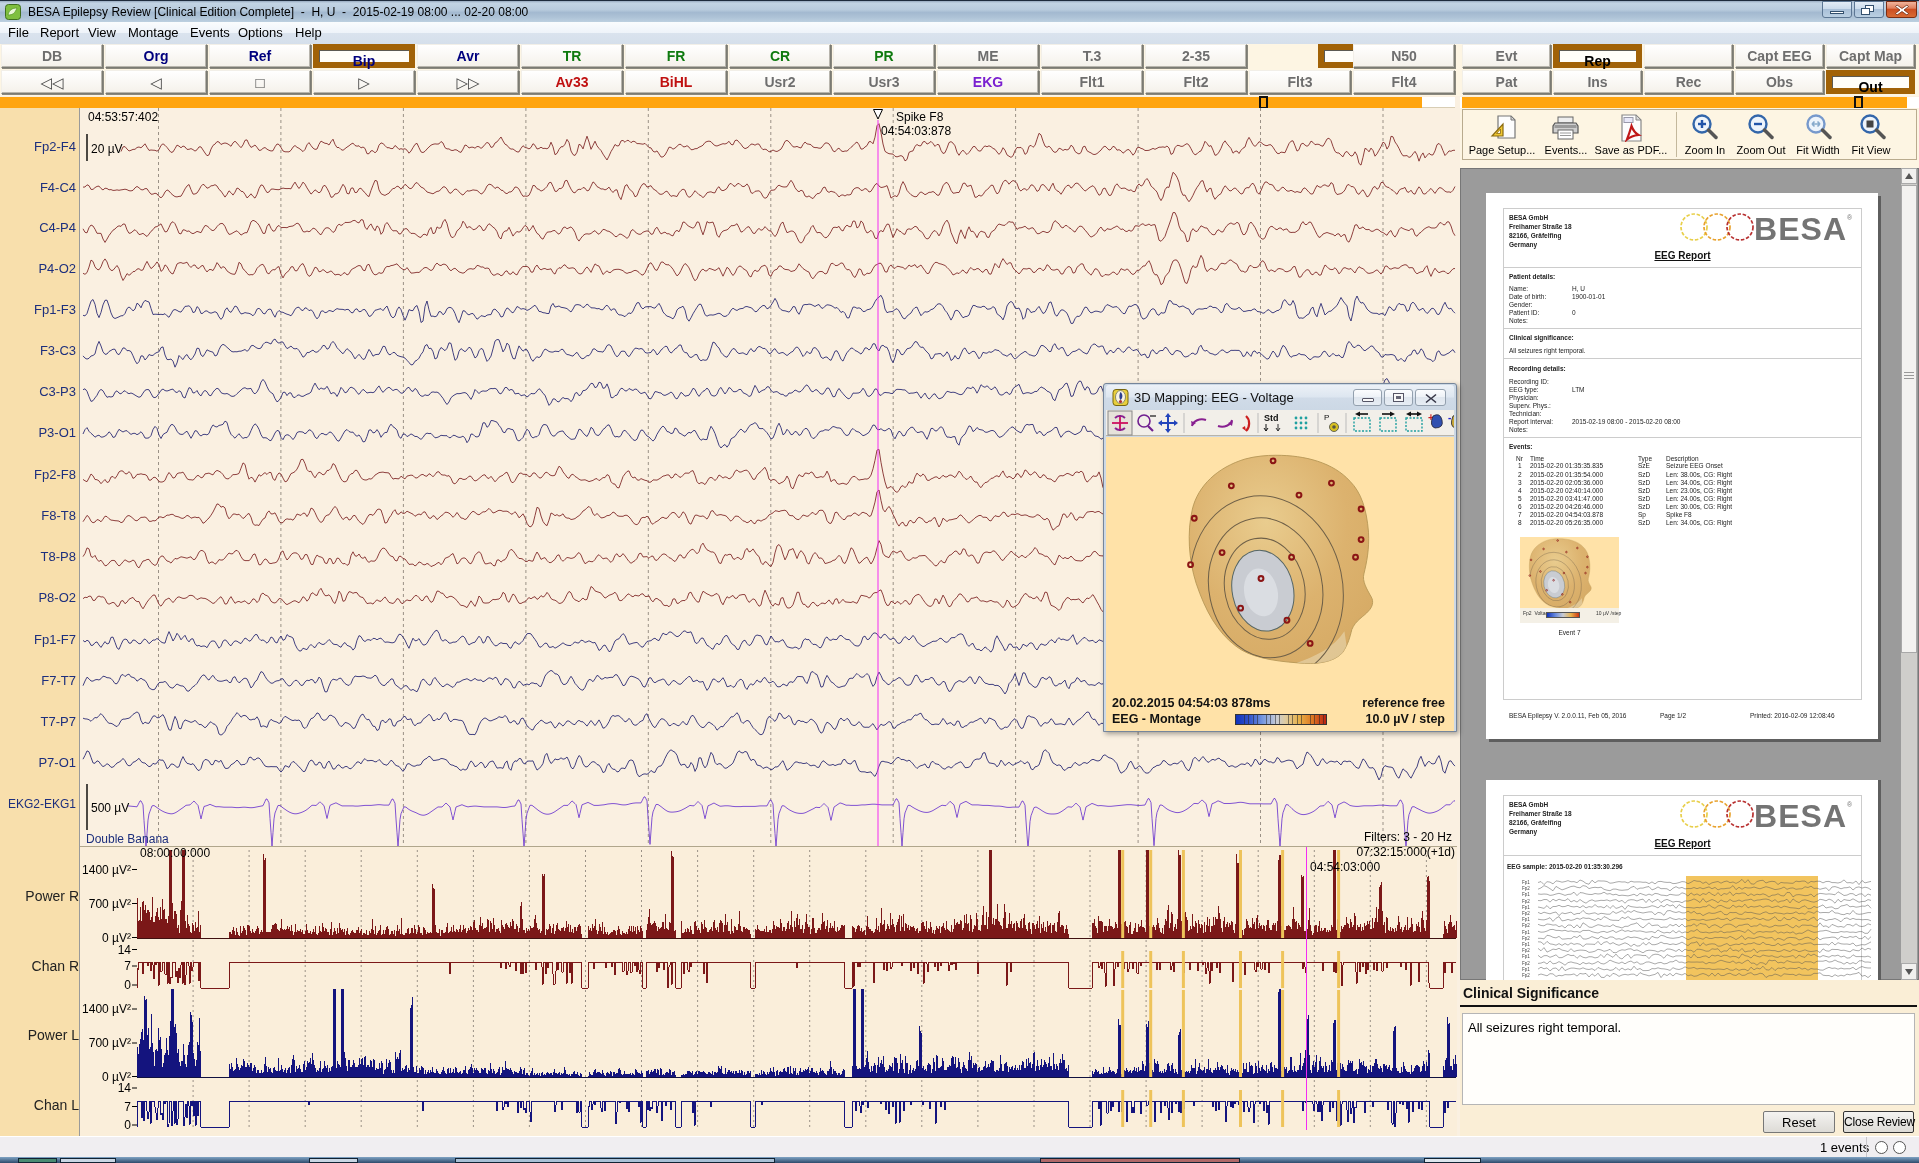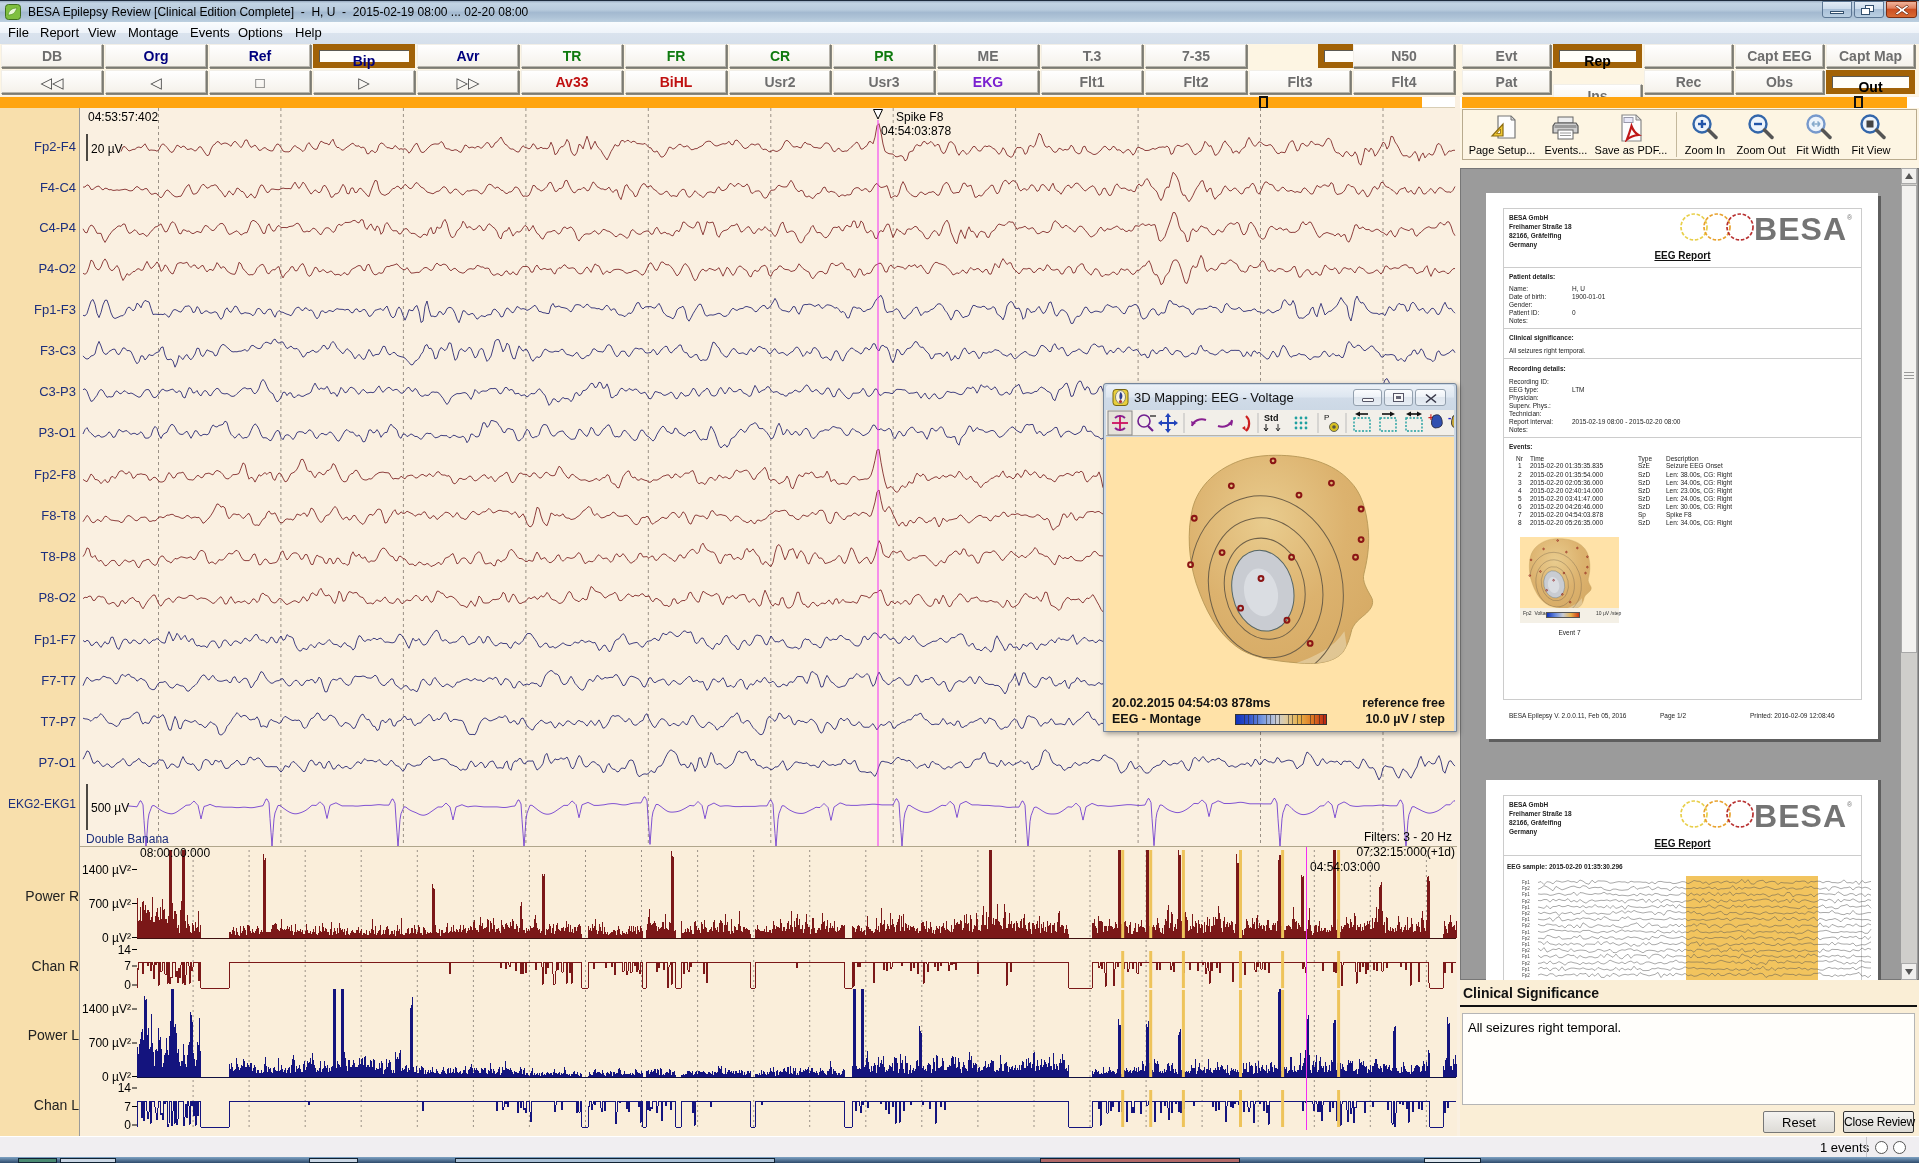--- a/index.html
+++ b/index.html
@@ -52,21 +52,21 @@
 <div class="tb-btn navy" style="left:105px;top:44px;width:102px;">Org</div>
 <div class="tb-btn navy" style="left:209px;top:44px;width:102px;">Ref</div>
 <div class="tb-btn navy on" style="left:313px;top:44px;width:102px;">Bip</div>
 <div class="tb-btn navy" style="left:417px;top:44px;width:102px;">Avr</div>
 <div class="tb-btn green" style="left:521px;top:44px;width:102px;">TR</div>
 <div class="tb-btn green" style="left:625px;top:44px;width:102px;">FR</div>
 <div class="tb-btn green" style="left:729px;top:44px;width:102px;">CR</div>
 <div class="tb-btn green" style="left:833px;top:44px;width:102px;">PR</div>
 <div class="tb-btn gray" style="left:937px;top:44px;width:102px;">ME</div>
 <div class="tb-btn gray" style="left:1041px;top:44px;width:102px;">T.3</div>
-<div class="tb-btn gray" style="left:1145px;top:44px;width:102px;">7-35</div>
+<div class="tb-btn gray" style="left:1145px;top:44px;width:102px;">2-35</div>
 <div class="tb-btn black on" style="left:1318px;top:44px;width:102px;text-decoration:underline;">3-20</div>
 <div class="tb-btn gray" style="left:1353px;top:44px;width:102px;">N50</div>
 <div class="tb-btn gray" style="left:1px;top:70px;width:102px;font-size:15px;font-weight:normal;color:#444;">◁◁</div>
 <div class="tb-btn gray" style="left:105px;top:70px;width:102px;font-size:15px;font-weight:normal;color:#444;">◁</div>
 <div class="tb-btn gray" style="left:209px;top:70px;width:102px;font-size:15px;font-weight:normal;color:#444;">□</div>
 <div class="tb-btn gray" style="left:313px;top:70px;width:102px;font-size:15px;font-weight:normal;color:#444;">▷</div>
 <div class="tb-btn gray" style="left:417px;top:70px;width:102px;font-size:15px;font-weight:normal;color:#444;">▷▷</div>
 <div class="tb-btn red" style="left:521px;top:70px;width:102px;">Av33</div>
 <div class="tb-btn red" style="left:625px;top:70px;width:102px;">BiHL</div>
 <div class="tb-btn gray" style="left:729px;top:70px;width:102px;">Usr2</div>
@@ -75,21 +75,21 @@
 <div class="tb-btn gray" style="left:1041px;top:70px;width:102px;">Flt1</div>
 <div class="tb-btn gray" style="left:1145px;top:70px;width:102px;">Flt2</div>
 <div class="tb-btn gray" style="left:1249px;top:70px;width:102px;">Flt3</div>
 <div class="tb-btn gray" style="left:1353px;top:70px;width:102px;">Flt4</div>
 <div class="tb-btn gray" style="left:1462px;top:44px;width:89px;">Evt</div>
 <div class="tb-btn black on" style="left:1553px;top:44px;width:89px;">Rep</div>
 <div class="tb-btn gray" style="left:1644px;top:44px;width:89px;"></div>
 <div class="tb-btn gray" style="left:1735px;top:44px;width:89px;">Capt EEG</div>
 <div class="tb-btn gray" style="left:1826px;top:44px;width:89px;">Capt Map</div>
 <div class="tb-btn gray" style="left:1462px;top:70px;width:89px;">Pat</div>
-<div class="tb-btn gray" style="left:1553px;top:70px;width:89px;margin-top:14px;">Ins</div>
+<div class="tb-btn gray" style="left:1553px;top:70px;width:89px;">Ins</div>
 <div class="tb-btn gray" style="left:1644px;top:70px;width:89px;">Rec</div>
 <div class="tb-btn gray" style="left:1735px;top:70px;width:89px;">Obs</div>
 <div class="tb-btn black on" style="left:1826px;top:70px;width:89px;">Out</div>
 
 <div class="abs" style="left:0;top:97px;width:1455px;height:11px;background:#fff;border-bottom:1px solid #d8cdb4;"></div>
 <div class="abs" style="left:0;top:97px;width:1422px;height:11px;background:#ffa510;"></div>
 <div class="abs" style="left:1259px;top:96px;width:9px;height:13px;background:#ffa510;border:2px solid #111;"></div>
 <div class="abs" style="left:1460px;top:97px;width:459px;height:11px;background:#fff;"></div>
 <div class="abs" style="left:1462px;top:97px;width:445px;height:11px;background:#ffa510;"></div>
 <div class="abs" style="left:1854px;top:96px;width:9px;height:13px;background:#ffa510;border:2px solid #111;"></div>

